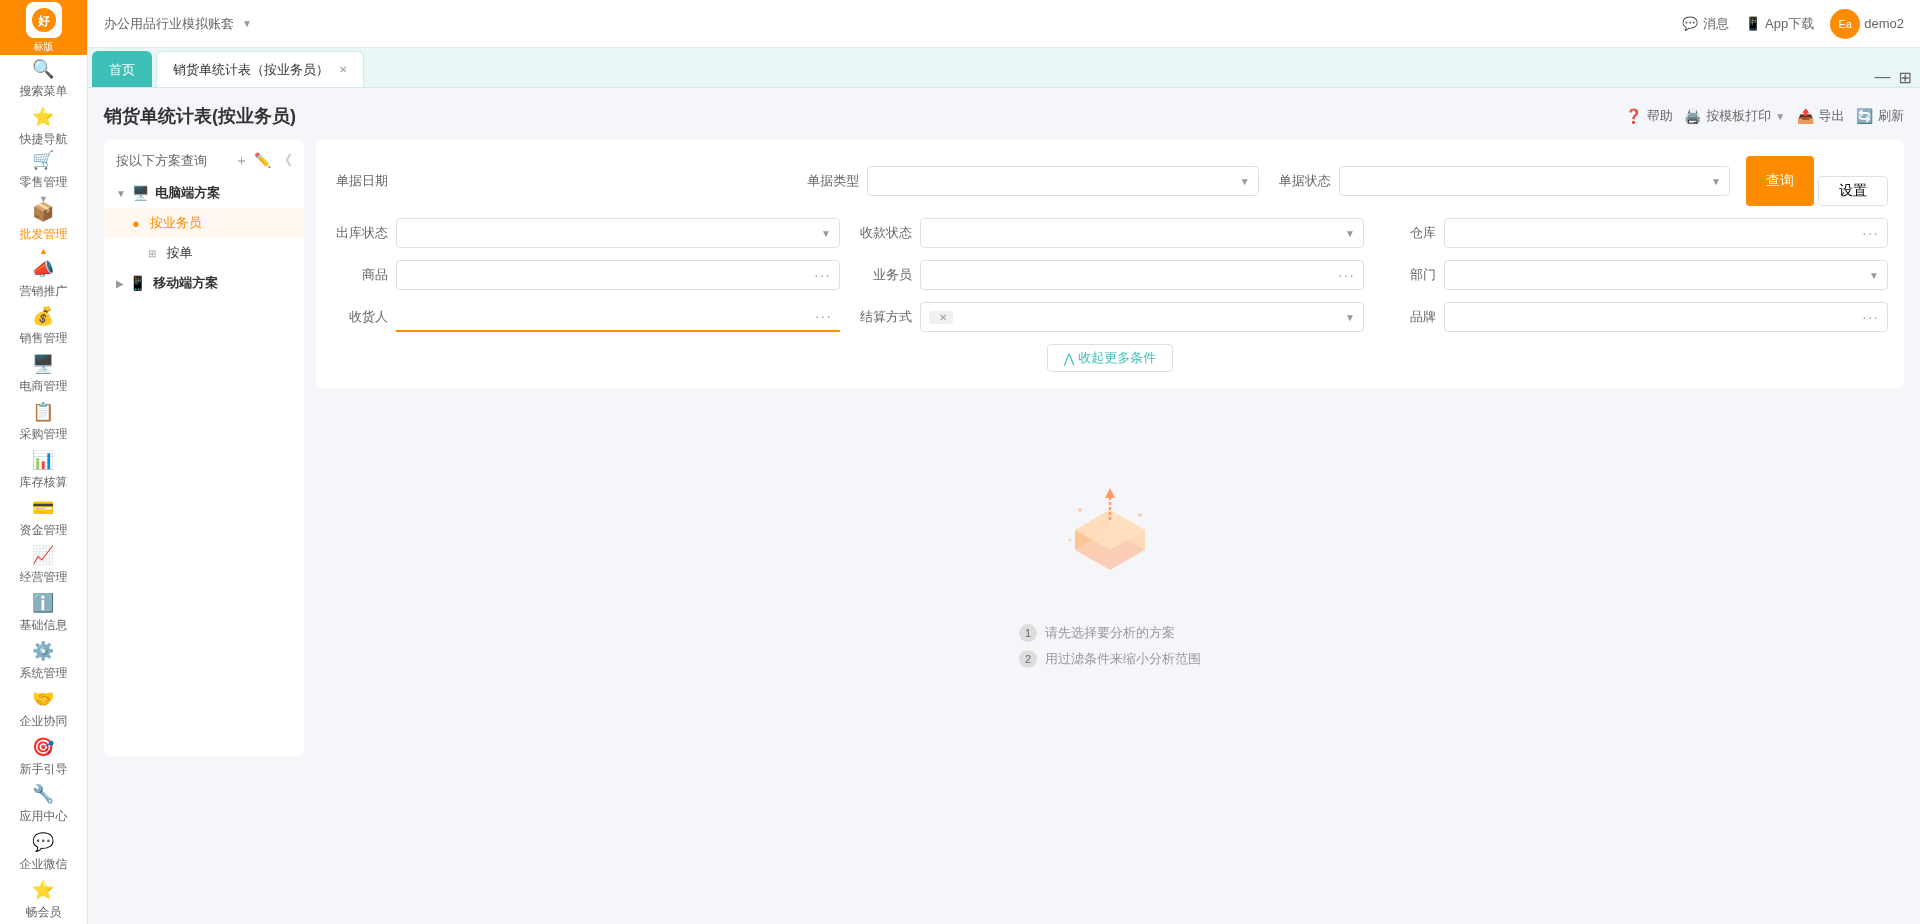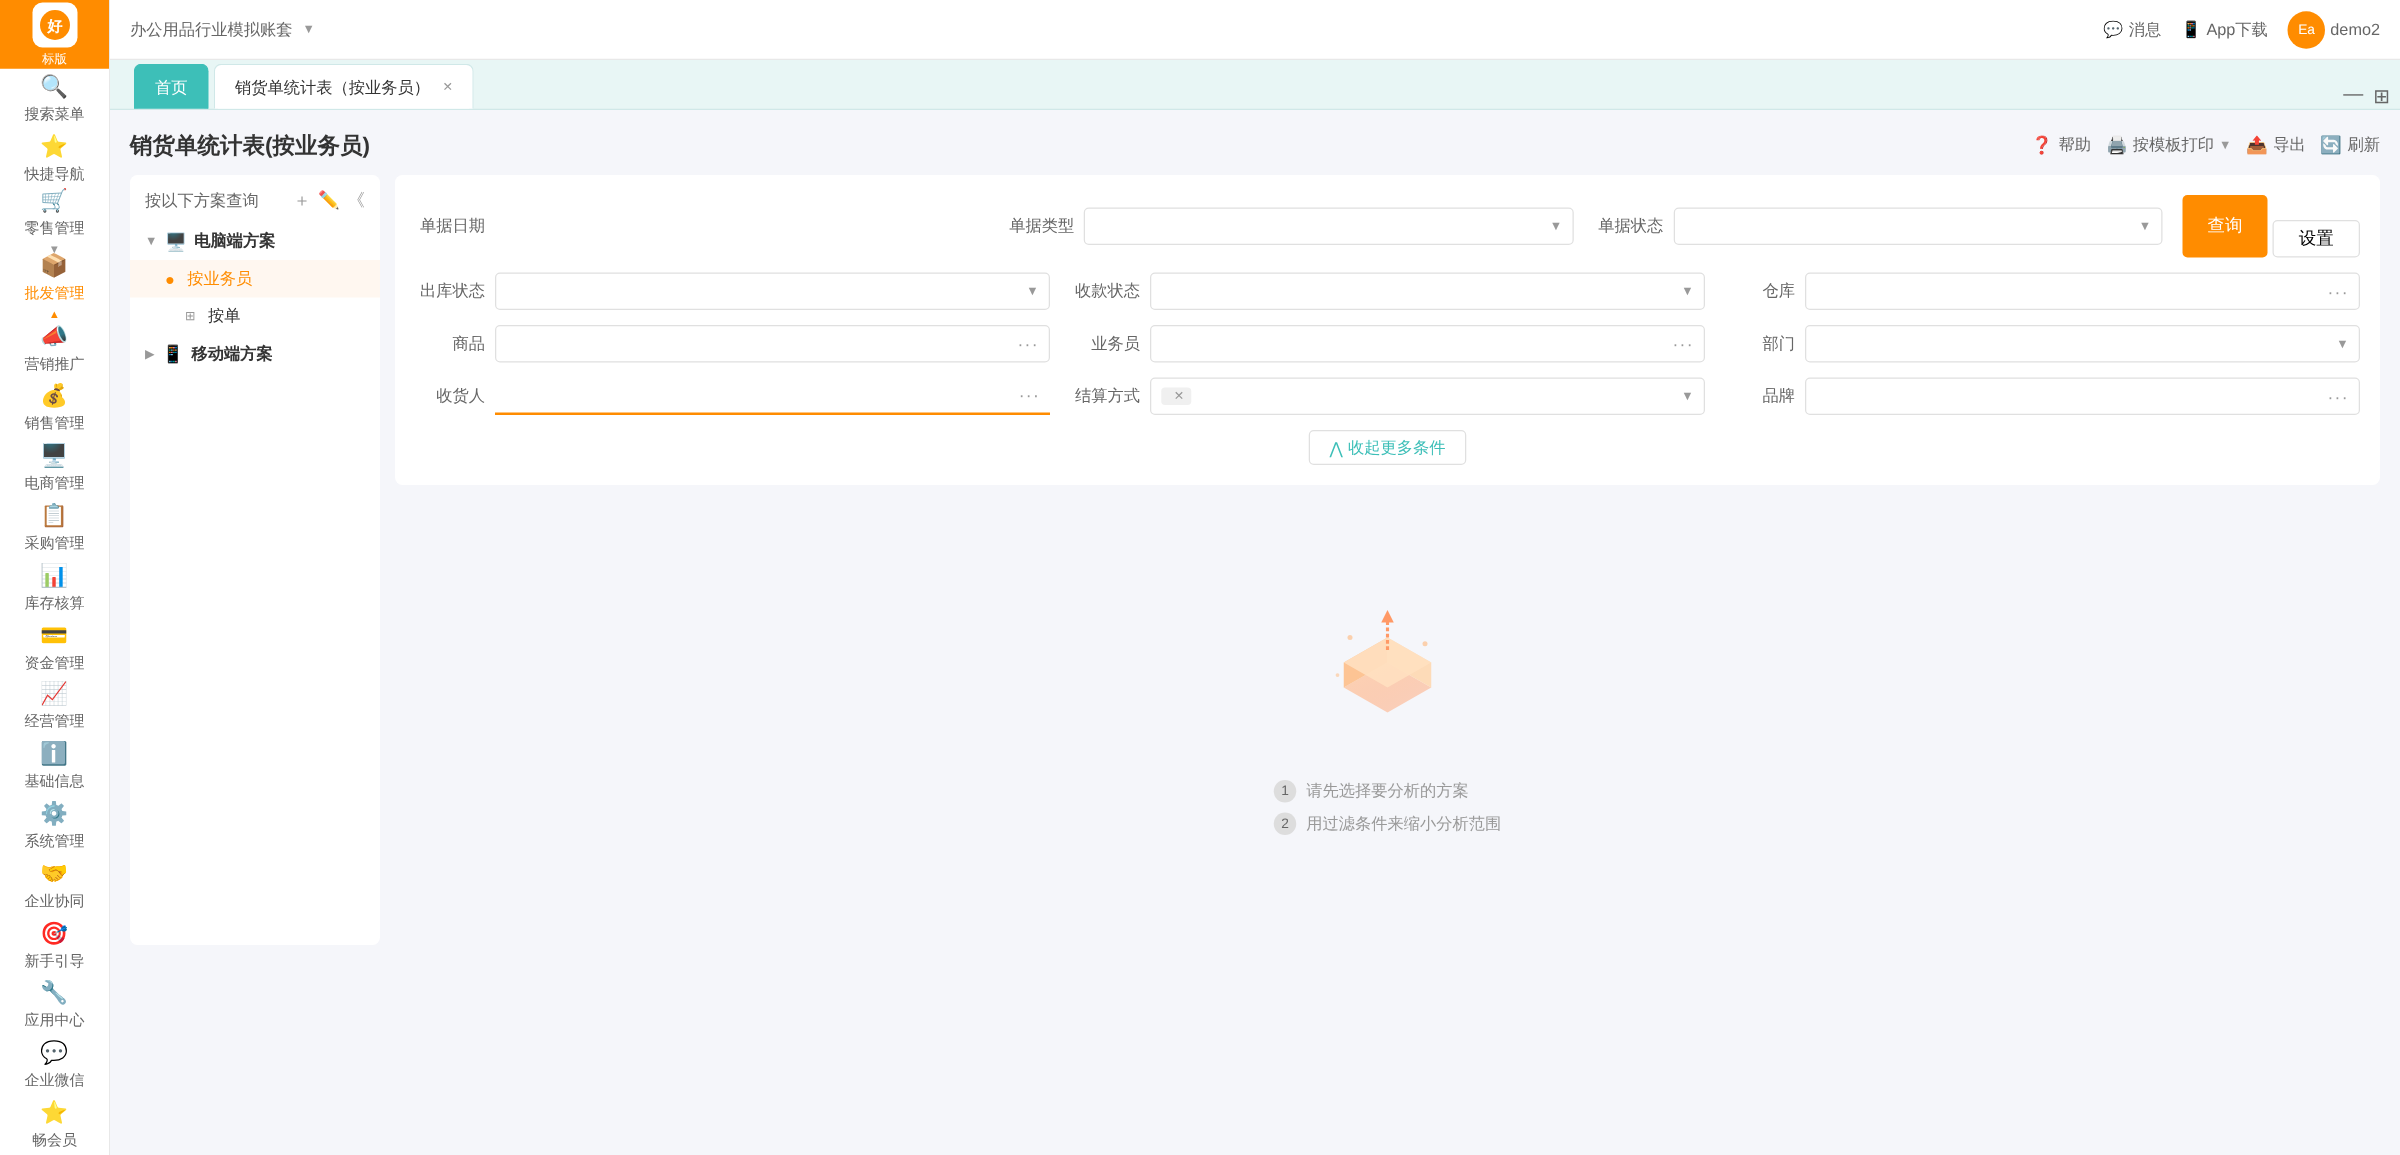--- a/index.html
+++ b/index.html
@@ -20,21 +20,21 @@
 
     
     #topbar { height: 48px; background: #fff; display: flex; align-items: center; justify-content: space-between; padding: 0 16px; border-bottom: 1px solid #e8e8e8; }
     #topbar-left { display: flex; align-items: center; gap: 8px; color: #666; font-size: 13px; }
     #topbar-left .dropdown-arrow { font-size: 10px; color: #999; cursor: pointer; }
     #topbar-right { display: flex; align-items: center; gap: 16px; color: #666; font-size: 13px; }
     #topbar-right .top-action { display: flex; align-items: center; gap: 4px; cursor: pointer; }
     .avatar { width: 30px; height: 30px; border-radius: 50%; background: #ff8c00; display: flex; align-items: center; justify-content: center; color: #fff; font-size: 12px; cursor: pointer; overflow: hidden; }
 
     
-    #tabbar { height: 40px; background: #e8f6f5; display: flex; align-items: flex-end; padding-left: 15px; border-bottom: 1px solid #d0e8e8; }
+    #tabbar { height: 40px; background: #e8f6f5; display: flex; align-items: flex-end; padding-left: 0; border-bottom: 1px solid #d0e8e8; }
     .tab { height: 36px; padding: 0 16px; display: flex; align-items: center; gap: 6px; background: #fff; border-radius: 6px 6px 0 0; font-size: 13px; cursor: pointer; border: 1px solid #d0e8e8; border-bottom: none; margin-left: 4px; }
     .tab.home { background: #3dbfb8; color: #fff; border-color: #3dbfb8; }
     .tab.active { background: #fff; color: #333; }
     .tab .tab-close { font-size: 10px; color: #999; cursor: pointer; margin-left: 4px; }
     #win-actions { margin-left: auto; margin-right: 8px; display: flex; gap: 8px; color: #666; font-size: 16px; }
     #win-actions span { cursor: pointer; }
 
     
     #content { flex: 1; overflow-y: auto; background: #f5f6fa; }
     #page-content { padding: 16px; }

